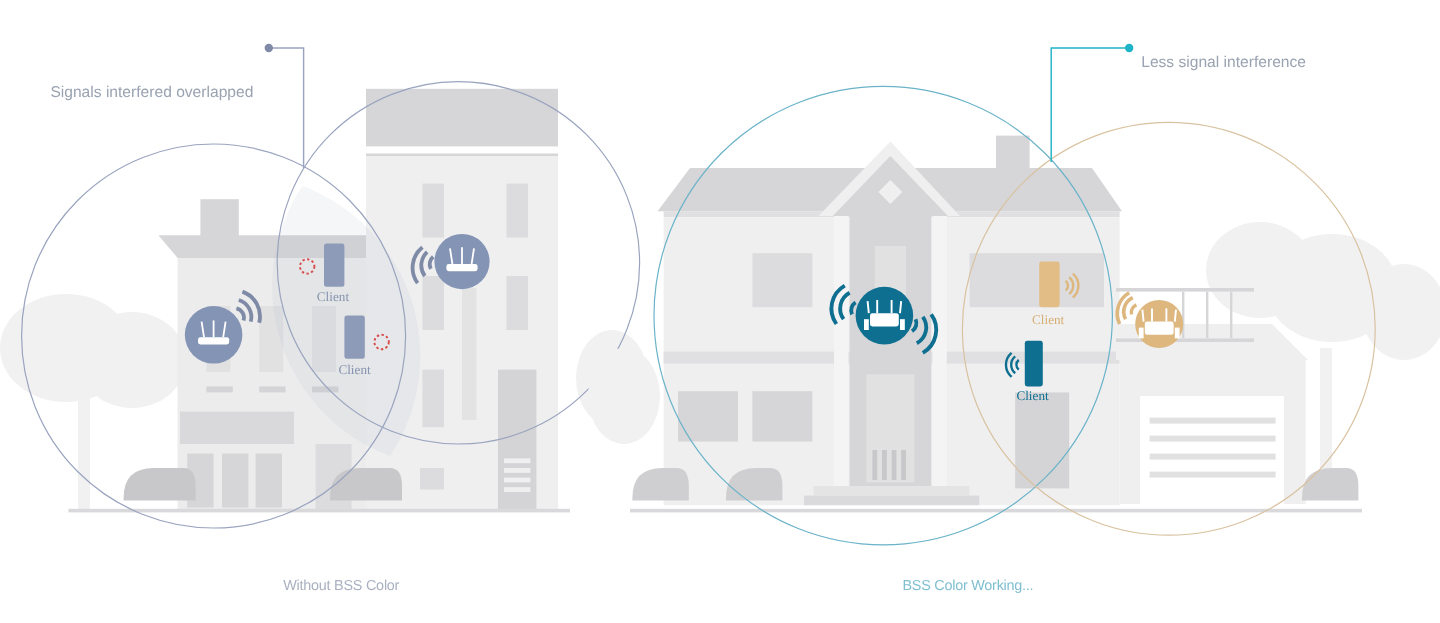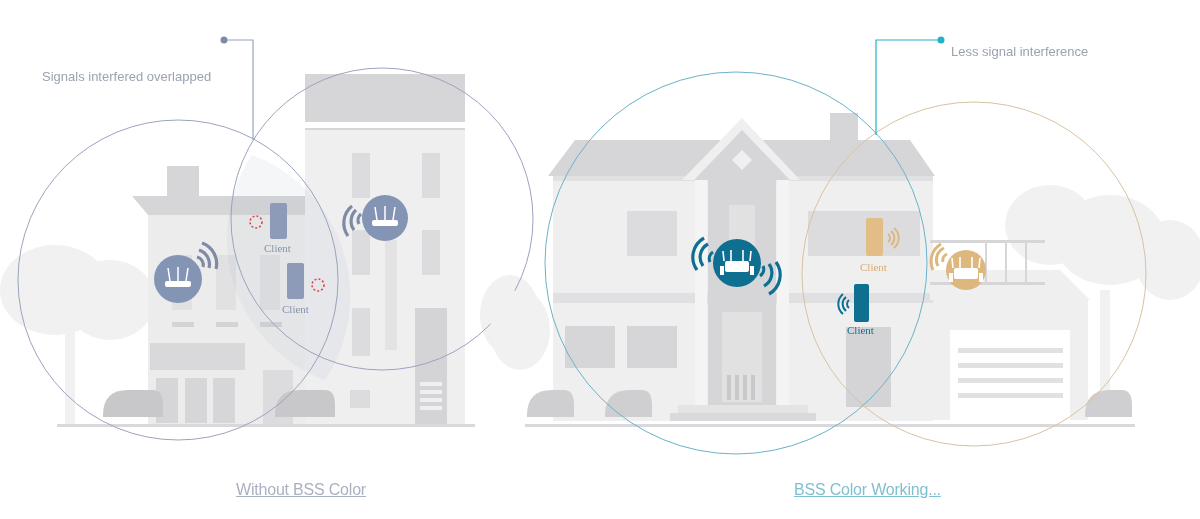--- a/index.html
+++ b/index.html
@@ -1,20 +1,20 @@
 <!DOCTYPE html>
 <html><head>
   <meta charset="utf-8">
   <style>
     html, body { margin: 0; padding: 0; background: #ffffff; }
     body { width: 1200px; height: 519px; position: relative; overflow: hidden;
            font-family: "Liberation Sans", "DejaVu Sans", sans-serif; }
     #scene { position: absolute; left: 0; top: 0; width: 1200px; height: 519px; }
     .label { position: absolute; font-size: 13px; color: #9aa3b1; white-space: nowrap; }
-    .caption { position: absolute; font-size: 16px; white-space: nowrap; letter-spacing: -0.2px; text-decoration: underline; }
+    .caption { position: absolute; font-size: 12px; white-space: nowrap; letter-spacing: -0.2px; }
     .client-label { position: absolute; font-size: 11px; white-space: nowrap; font-family: Liberation Serif, serif; }
   </style>
 </head>
 <body>
 
 <svg id="scene" viewBox="0 0 1200 519" xmlns="http://www.w3.org/2000/svg">
   <defs>
     <g id="router-glyph">
       <rect x="-13" y="2" width="26" height="6" rx="2" fill="#ffffff"></rect>
       <line x1="-8" y1="2" x2="-10" y2="-11" stroke="#ffffff" stroke-width="1.5"></line>
@@ -235,13 +235,13 @@
 
 <div class="label" style="left:42px; top:33px;margin-top:36px;">Signals interfered overlapped</div>
 <div class="label" style="left:951px; top:44px;text-align:right;">Less signal interference</div>
 
 <div class="client-label" style="left:264px; top:242px; color:#8592ad;">Client</div>
 <div class="client-label" style="left:282px; top:303px; color:#8592ad;">Client</div>
 <div class="client-label" style="left:860px; top:261px; color:#d6ae73;">Client</div>
 <div class="client-label" style="left:847px; top:324px; color:#0e6f91;">Client</div>
 
 <div class="caption" style="left:236px; top:481px; color:#a9b1c0;">Without BSS Color</div>
-<div class="caption" style="left:752px; top:481px; color:#7fbfd0;margin-left:42px;">BSS Color Working...</div>
+<div class="caption" style="left:752px; top:481px; color:#7fbfd0;">BSS Color Working...</div>
 
 </body></html>

